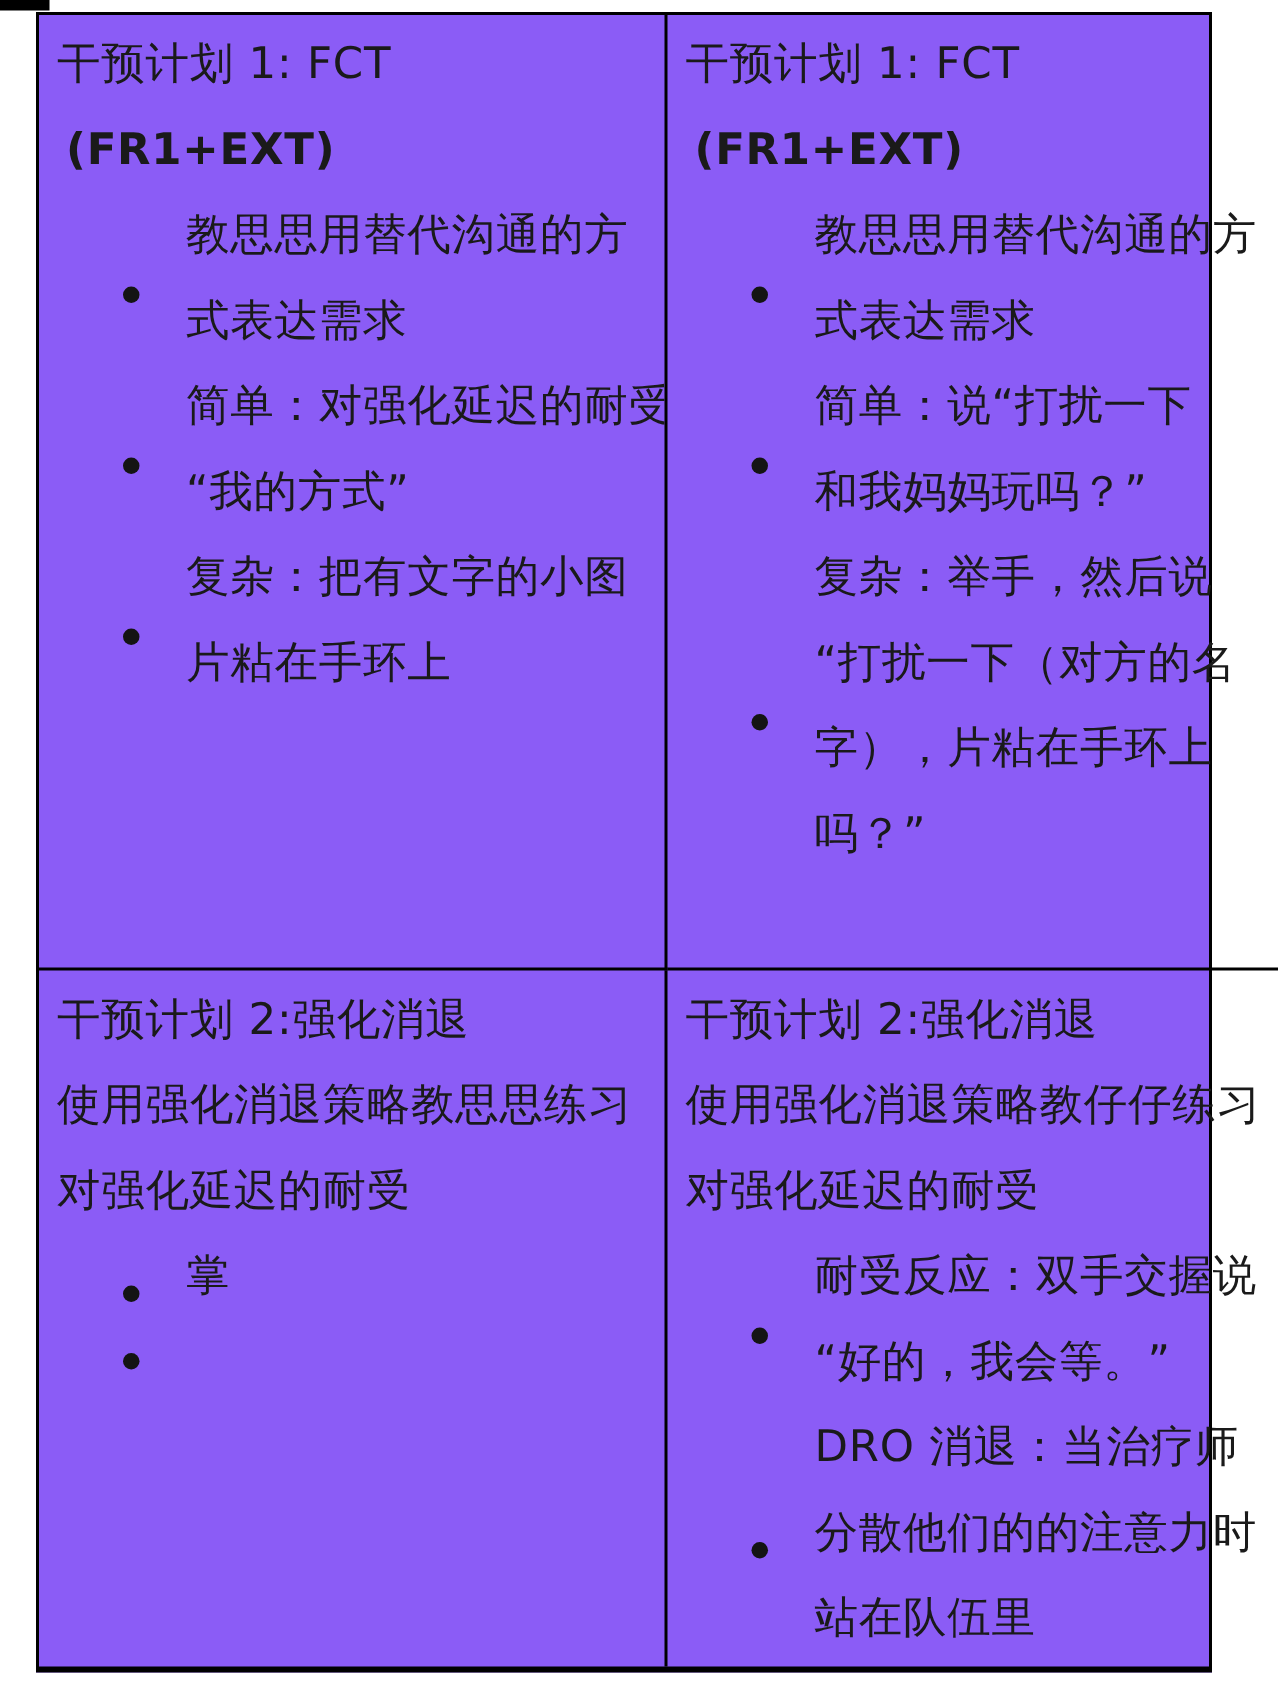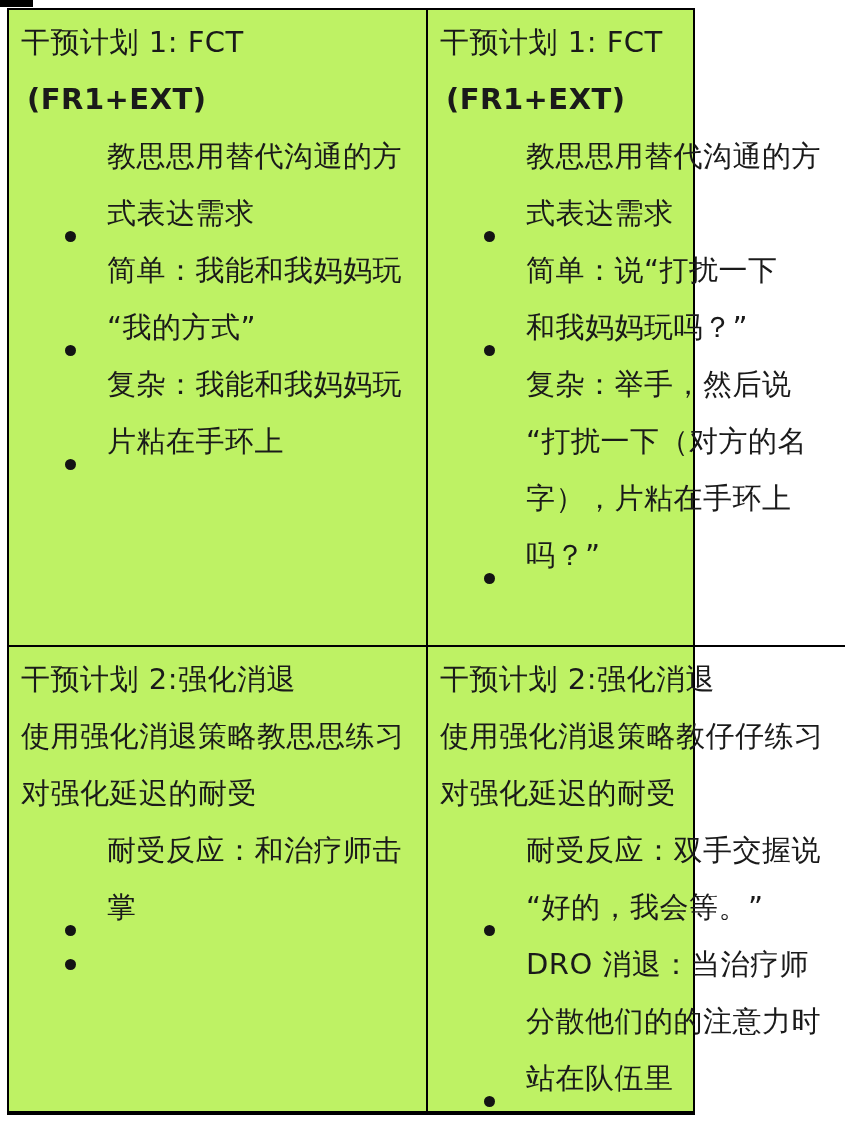--- a/index.html
+++ b/index.html
@@ -14,45 +14,45 @@
     overflow:hidden;
   }
   .corner-artifact {
     position:absolute;
     left:0; top:0;
     width:33px; height:7px;
     background:#000000;
   }
   .tbl {
     position:absolute;
-    left:7px; top:8px;
-    width:688px;
+    left:24px; top:8px;
+    width:784px;
     border:2px solid #000000;
     border-bottom-width:4px;
     display:grid;
     grid-template-columns:419px 417px;
     grid-template-rows:637px 464px;
-    background:#bef264;
+    background:#8b5cf6;
   }
   .cell {
     padding:4px 6px 0 12px;
     overflow:hidden;
   }
   .cell.col1 { border-right:2px solid #000000; }
   .cell.row1 { border-bottom:2px solid #000000; }
   .line {
     font-size:29px;
     line-height:57px;
     white-space:nowrap;
     letter-spacing:0.5px;
   }
   .subtitle { margin-left:6px;font-weight:bold; }
   .bullet {
     display:flex;
-    align-items:flex-end;
+    align-items:center;
     margin-left:44px;
   }
   .bullet-dot {
     flex:none;
     width:11px;
     height:11px;
     border-radius:50%;
     background:#141414;
     margin:23px 31px 0 0;
   }
@@ -72,28 +72,28 @@
       <div class="bullet">
         <span class="bullet-dot"></span>
         <div class="btxt">
           <div class="line">教思思用替代沟通的方</div>
           <div class="line">式表达需求</div>
         </div>
       </div>
       <div class="bullet">
         <span class="bullet-dot"></span>
         <div class="btxt">
-          <div class="line">简单：我能和我妈妈玩</div>
+          <div class="line">简单：对强化延迟的耐受</div>
           <div class="line">“我的方式”</div>
         </div>
       </div>
       <div class="bullet">
         <span class="bullet-dot"></span>
         <div class="btxt">
-          <div class="line">复杂：我能和我妈妈玩</div>
+          <div class="line">复杂：把有文字的小图</div>
           <div class="line">片粘在手环上</div>
         </div>
       </div>
     </div>
 
     <div class="cell row1">
       <div class="line title">干预计划 1: FCT</div>
       <div class="line subtitle">(FR1+EXT)</div>
       <div class="bullet">
         <span class="bullet-dot"></span>
@@ -120,21 +120,20 @@
       </div>
     </div>
 
     <div class="cell col1">
       <div class="line title">干预计划 2:强化消退</div>
       <div class="line intro">使用强化消退策略教思思练习</div>
       <div class="line intro">对强化延迟的耐受</div>
       <div class="bullet">
         <span class="bullet-dot"></span>
         <div class="btxt">
-          <div class="line">耐受反应：和治疗师击</div>
           <div class="line">掌</div>
         </div>
       </div>
       <div class="bullet">
         <span class="bullet-dot"></span>
       </div>
     </div>
 
     <div class="cell">
       <div class="line title">干预计划 2:强化消退</div>

